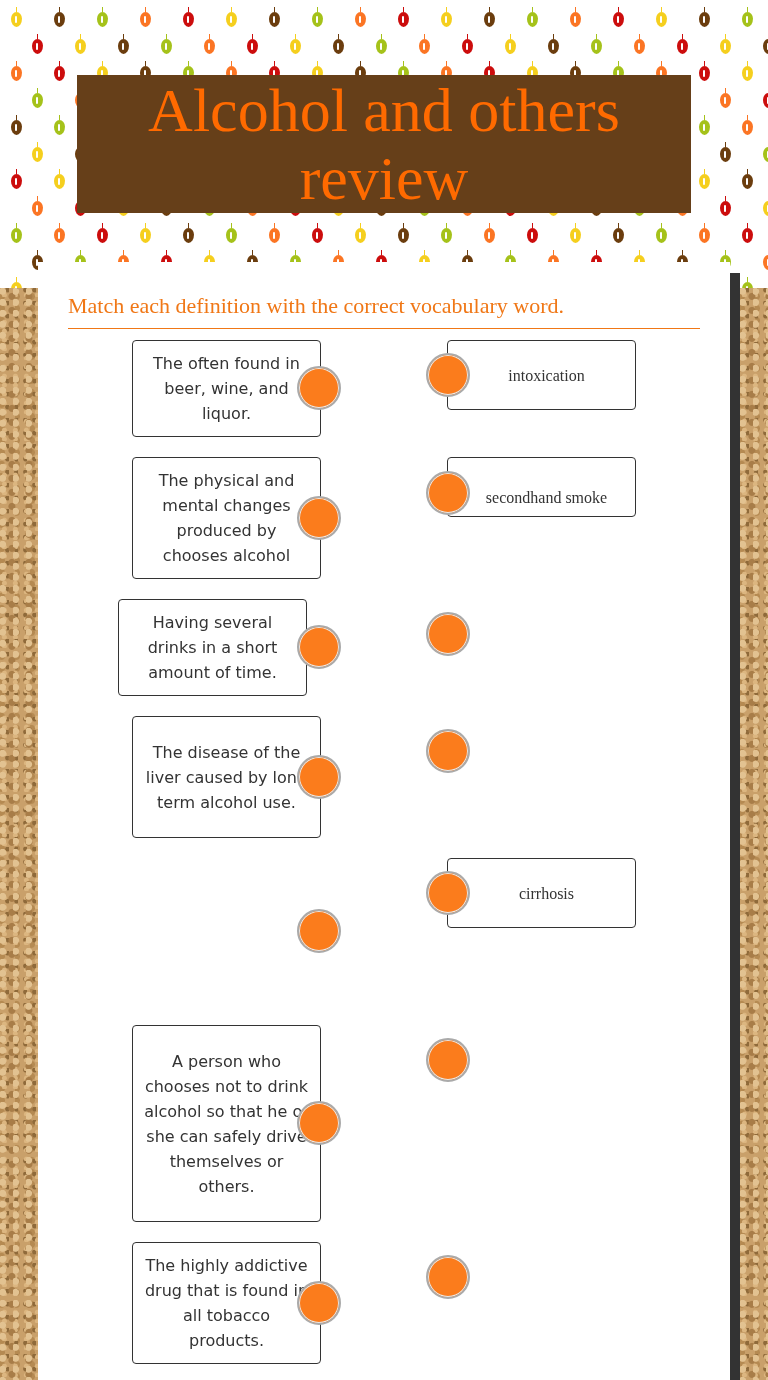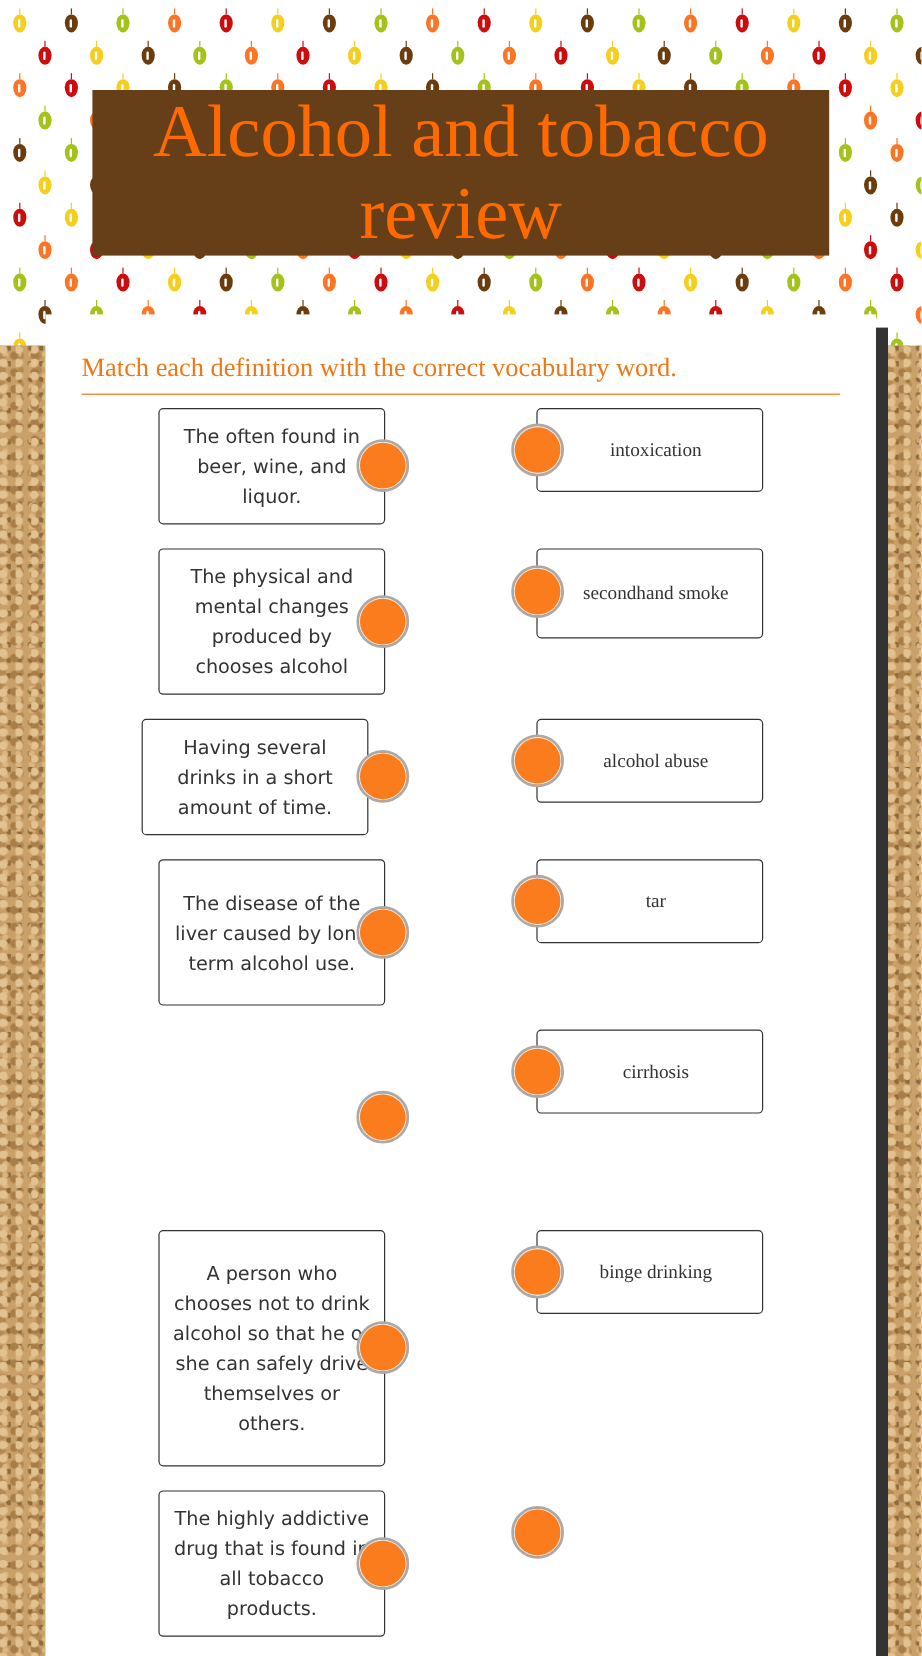--- a/index.html
+++ b/index.html
@@ -324,40 +324,31 @@
   <div class="dot" style="left:259px; top:234px;"></div>
   <div class="dot" style="left:259px; top:363px;"></div>
   <div class="dot" style="left:259px; top:493px;"></div>
   <div class="dot" style="left:259px; top:647px;"></div>
   <div class="dot" style="left:259px; top:839px;"></div>
   <div class="dot" style="left:259px; top:1019px;"></div>
 
   <div class="card term-card" style="left:409px; top:78px; height:70px;">
     <span>intoxication</span>
   </div>
-  <div class="card term-card" style="left:409px; top:195px; height:75px;">
+  <div class="card term-card" style="left:409px; top:195px; height:60px;align-items:flex-end;">
     <span>secondhand smoke</span>
-  </div>
-  <div class="card term-card" style="left:409px; top:337px; height:70px;">
-    <span>alcohol abuse</span>
-  </div>
-  <div class="card term-card" style="left:409px; top:454px; height:70px;">
-    <span>tar</span>
   </div>
   <div class="card term-card" style="left:409px; top:596px; height:70px;justify-content:center;">
     <span>cirrhosis</span>
-  </div>
-  <div class="card term-card" style="left:409px; top:763px; height:70px;">
-    <span>binge drinking</span>
   </div>
 
   <div class="dot" style="left:388px; top:91px;"></div>
   <div class="dot" style="left:388px; top:209px;"></div>
   <div class="dot" style="left:388px; top:350px;"></div>
   <div class="dot" style="left:388px; top:467px;"></div>
   <div class="dot" style="left:388px; top:609px;"></div>
   <div class="dot" style="left:388px; top:776px;"></div>
   <div class="dot" style="left:388px; top:993px;"></div>
 </div>
 
 <div class="title-banner">
-  <div class="title-text">Alcohol and tobacco review</div>
+  <div class="title-text">Alcohol and others review</div>
 </div>
 
 </body></html>

